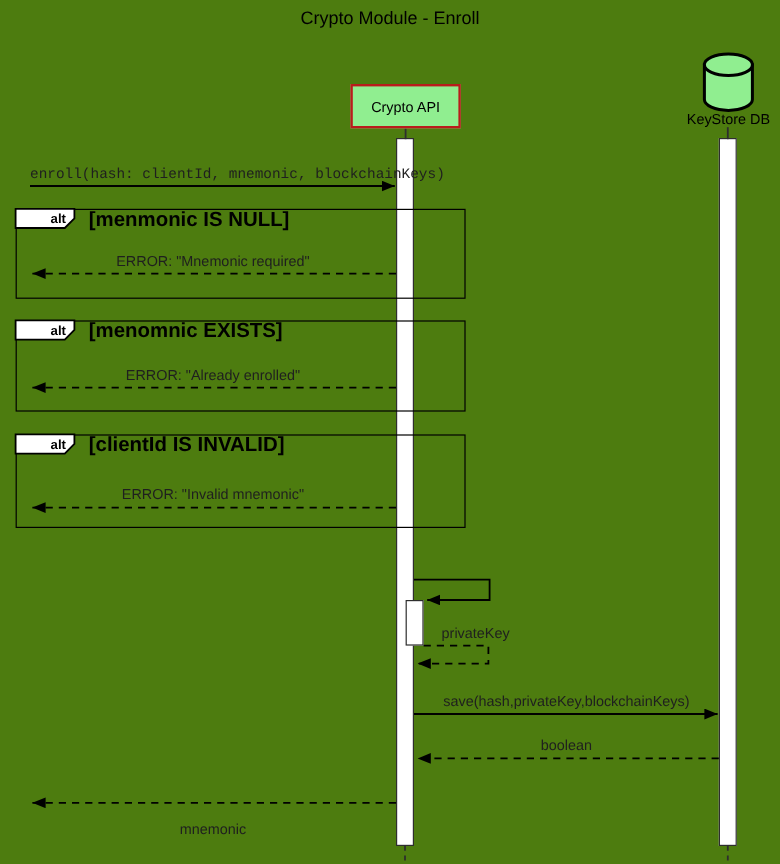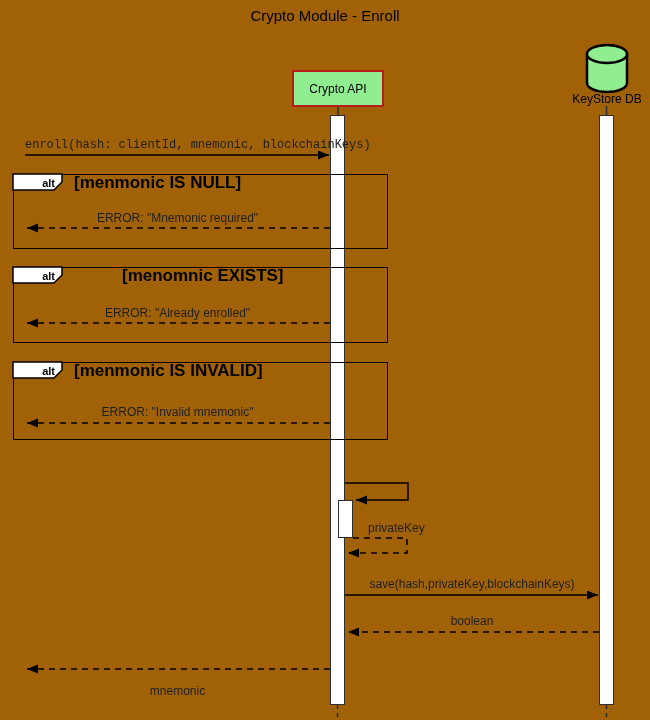--- a/index.html
+++ b/index.html
@@ -1,17 +1,17 @@
 <!DOCTYPE html>
 <html><head>
 <meta charset="utf-8">
 <style>
   html,body{margin:0;padding:0;background:#ffffff;}
   #stage{
-    position:relative;width:650px;height:720px;background:#a16207;
+    position:relative;width:650px;height:720px;background:#4d7c0f;
     font-family:"Liberation Sans",sans-serif;color:#1a1a1a;overflow:hidden;
   }
   .txt{position:absolute;font-size:12px;line-height:14px;color:#1f1f1f;white-space:nowrap;}
   .center{text-align:center;}
   #title{
     position:absolute;top:7px;left:0;width:650px;text-align:center;
     font-size:15px;line-height:18px;color:#000;
   }
   #participant-box{
     position:absolute;left:292px;top:70px;width:88px;height:33px;
@@ -111,23 +111,23 @@
   </svg>
 
   <div id="participant-box">
     <span>Crypto API</span>
   </div>
   <div id="keystore-label">KeyStore DB</div>
 
   <div class="op-label" style="top:176px;">alt</div>
   <div class="guard-label" style="top:176px;">[menmonic IS NULL]</div>
   <div class="op-label" style="top:269px;">alt</div>
-  <div class="guard-label" style="top:269px;margin-left:48px;">[menomnic EXISTS]</div>
+  <div class="guard-label" style="top:269px;">[menomnic EXISTS]</div>
   <div class="op-label" style="top:364px;">alt</div>
-  <div class="guard-label" style="top:364px;">[menmonic IS INVALID]</div>
+  <div class="guard-label" style="top:364px;">[clientId IS INVALID]</div>
 
   <div class="txt center" style="left:25px;top:138px;width:305px;font-family:Liberation Mono, monospace;">enroll(hash: clientId, mnemonic, blockchainKeys)</div>
   <div class="txt center" style="left:25px;top:211px;width:305px;">ERROR: "Mnemonic required"</div>
   <div class="txt center" style="left:25px;top:306px;width:305px;">ERROR: "Already enrolled"</div>
   <div class="txt center" style="left:25px;top:405px;width:305px;">ERROR: "Invalid mnemonic"</div>
   <div class="txt" style="left:368px;top:521px;">privateKey</div>
   <div class="txt center" style="left:345px;top:577px;width:254px;">save(hash,privateKey,blockchainKeys)</div>
   <div class="txt center" style="left:345px;top:614px;width:254px;">boolean</div>
   <div class="txt center" style="left:25px;top:652px;width:305px;margin-top:32px;">mnemonic</div>
 

